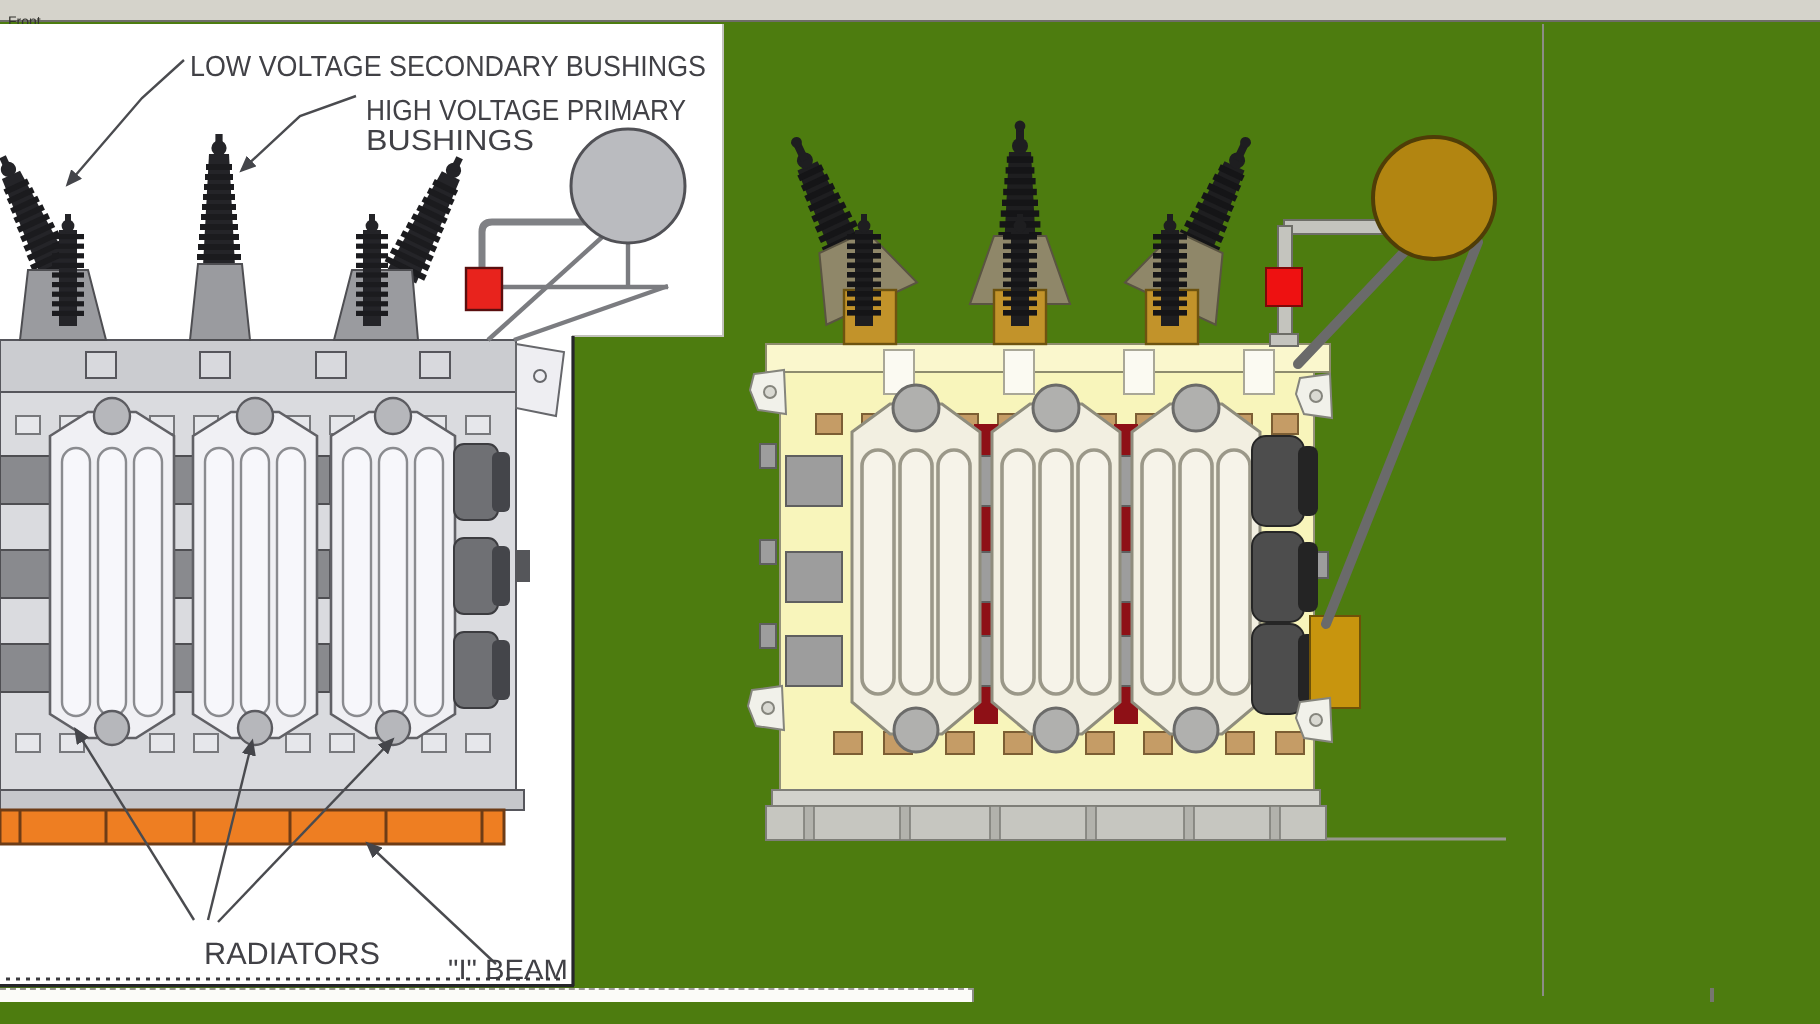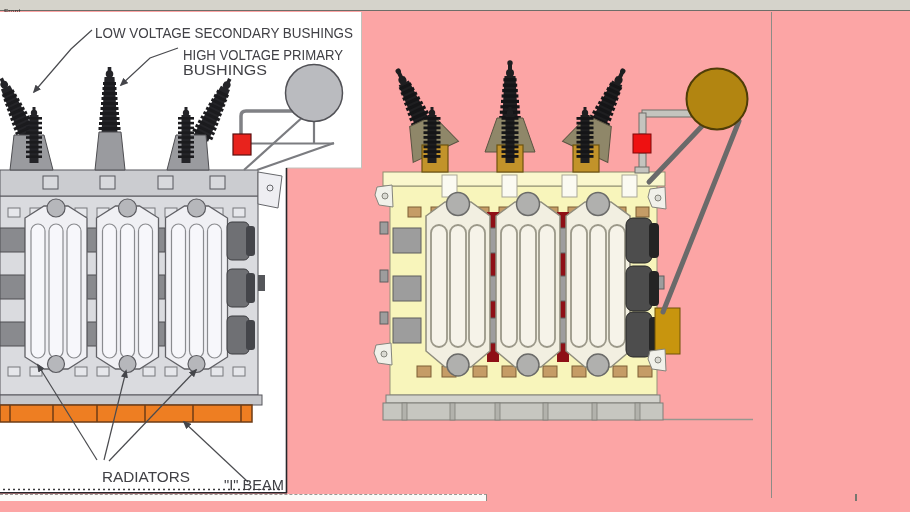--- a/index.html
+++ b/index.html
@@ -1,17 +1,17 @@
 <!DOCTYPE html>
 <html><head>
 <meta charset="utf-8">
 <style>
   html,body{margin:0;padding:0;background:#d9d9d2;}
   #app{position:relative;width:910px;height:512px;overflow:hidden;
-       background:#fca5a5;font-family:"Liberation Sans",sans-serif;}
+       background:#4d7c0f;font-family:"Liberation Sans",sans-serif;}
   .tabbar{position:absolute;left:0;top:0;width:910px;height:11px;
           background:#d5d3cb;border-bottom:1px solid #6e6d68;box-sizing:border-box;}
   .scene-tab{display:inline-block;font-size:7px;line-height:10px;color:#33332f;
           padding:0 6px 0 4px;}
   .inset-svg{position:absolute;left:0;top:12px;}
   .model-svg{position:absolute;left:370px;top:55px;}
   .edge-vline{position:absolute;left:771px;top:12px;width:1px;height:486px;background:#8c8c86;}
   .bb-white{position:absolute;left:0;top:494px;width:487px;height:7px;background:#fbfbf8;
           border-top:1px dashed #9a9a94;border-right:1px solid #8a8a84;box-sizing:border-box;}
   .bb-tick{position:absolute;left:855px;top:494px;width:2px;height:7px;background:#77766f;}

